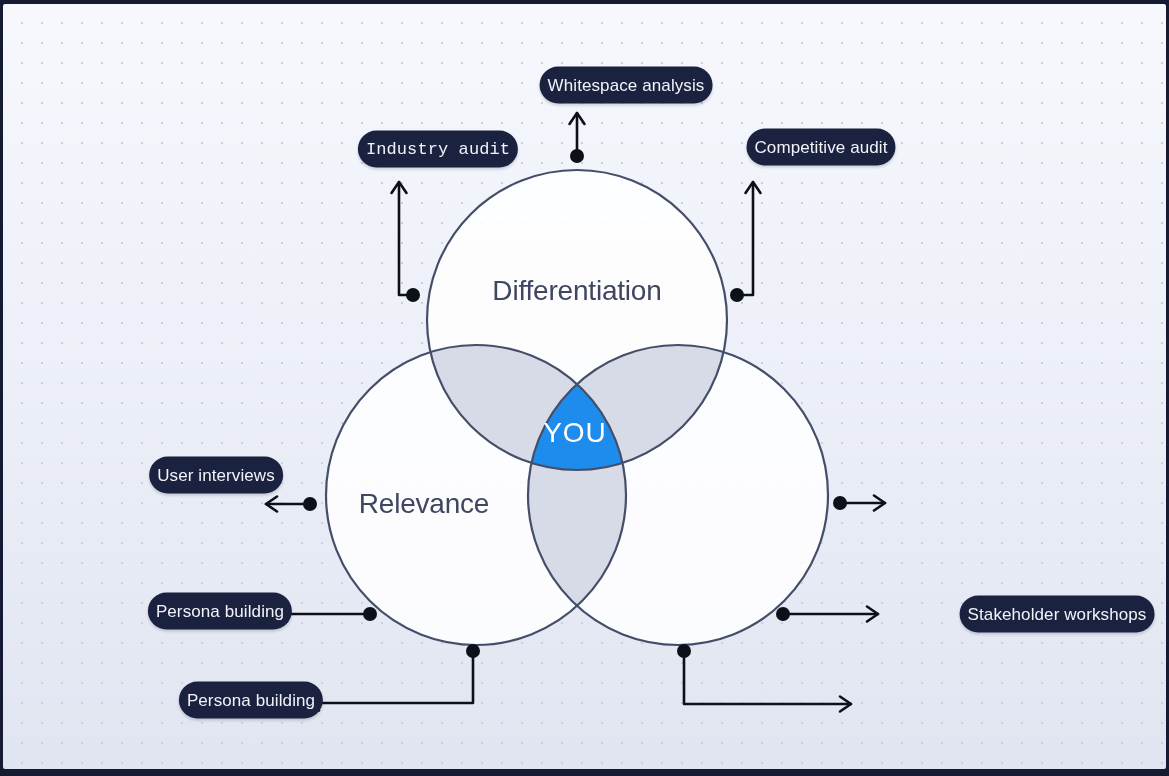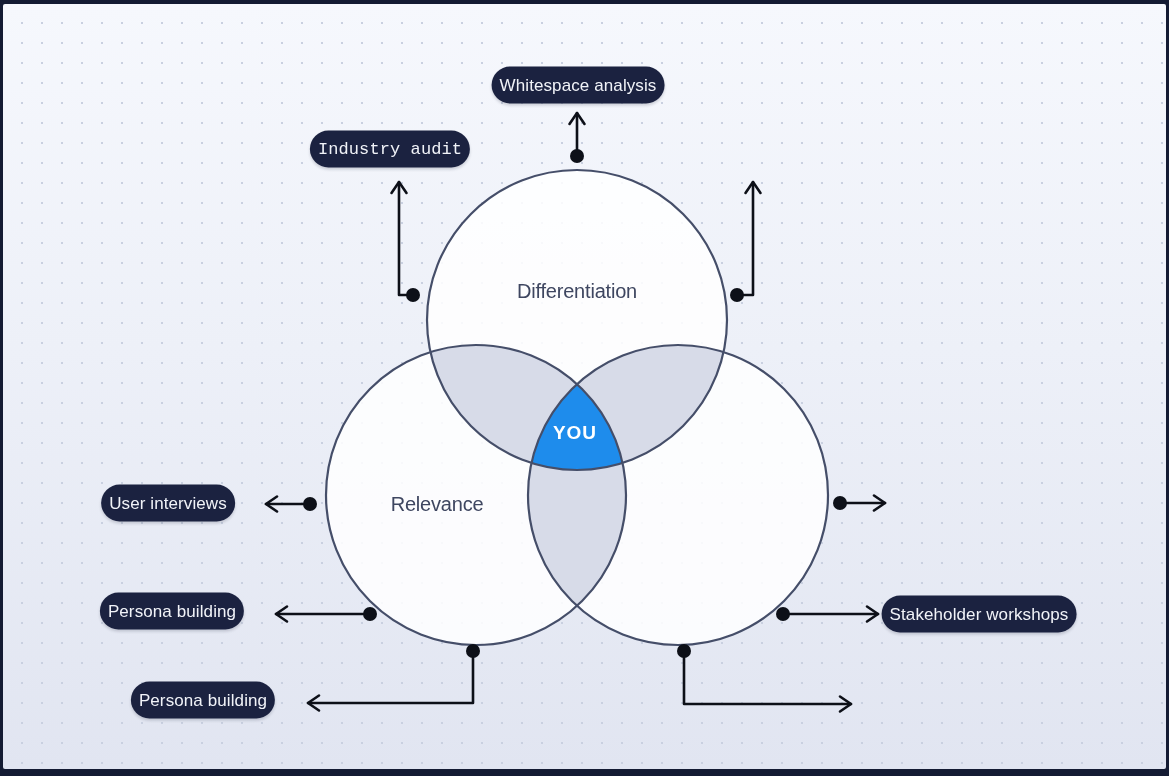--- a/index.html
+++ b/index.html
@@ -39,36 +39,37 @@
     line-height: 37px;
     padding: 0 8px;
     border-radius: 19px;
     background: var(--pill-bg, #1b2240);
     color: var(--pill-text, #f1f3f8);
     font-size: 17px;
     font-weight: 500;
     letter-spacing: 0.1px;
     white-space: nowrap;
     box-shadow: 0 2px 3px rgba(15, 22, 45, 0.18);
+    margin-left: 48px;
   }
   .circle-label {
     position: absolute;
     transform: translate(-50%, -50%);
     color: var(--label-color, #3e4660);
-    font-size: 20px;
+    font-size: 28px;
     font-weight: 500;
     letter-spacing: -0.2px;
     white-space: nowrap;
   }
   .you-label {
     position: absolute;
     transform: translate(-50%, -50%);
     color: var(--you-text, #ffffff);
-    font-size: 19px;
-    font-weight: 700;
+    font-size: 28px;
+    font-weight: 400;
     letter-spacing: 1px;
     white-space: nowrap;
   }
 </style>
 </head>
 <body>
 
 <div id="panel"></div>
 <svg id="diagram" xmlns="http://www.w3.org/2000/svg" viewBox="0 0 1169 776">
     <defs>
@@ -143,21 +144,22 @@
       <path d="M 867 621.5 L 878 614 L 867 606.5" fill="none" stroke="#0d1018" stroke-width="2.6" stroke-linecap="round" stroke-linejoin="round"></path>
     </g>
     <g>
       <polyline points="684,651 684,704 851,704" fill="none" stroke="#0d1018" stroke-width="2.6" stroke-linecap="round" stroke-linejoin="round"></polyline>
       <circle cx="684" cy="651" r="7" fill="#0d1018"></circle>
       <path d="M 840 711.5 L 851 704 L 840 696.5" fill="none" stroke="#0d1018" stroke-width="2.6" stroke-linecap="round" stroke-linejoin="round"></path>
     </g>
   </svg>
 <div id="labels">
     <div class="circle-label" style="left: 577px; top: 291px;">Differentiation</div>
-    <div class="circle-label" style="left: 437px; top: 504px;">Relevance</div>
+    <div class="circle-label" style="left: 424px; top: 504px;">Relevance</div>
     <div class="you-label" style="left: 575px; top: 433px;">YOU</div>
     <div class="tag" style="left: 578px; top: 85px;">Whitespace analysis</div>
     <div class="tag" style="left: 390px; top: 149px; font-family: Liberation Mono, monospace;">Industry audit</div>
-    <div class="tag" style="left: 168px; top: 503px; text-align: center;">User interviews</div>
+    <div class="tag" style="left: 773px; top: 147px;">Competitive audit</div>
+    <div class="tag" style="left: 168px; top: 475px; text-align: center;">User interviews</div>
     <div class="tag" style="left: 172px; top: 611px;">Persona building</div>
     <div class="tag" style="left: 203px; top: 700px;">Persona building</div>
-    <div class="tag" style="left: 979px; top: 614px;">Stakeholder workshops</div>
+    <div class="tag" style="left: 1009px; top: 614px;">Stakeholder workshops</div>
   </div>
 
 </body></html>

